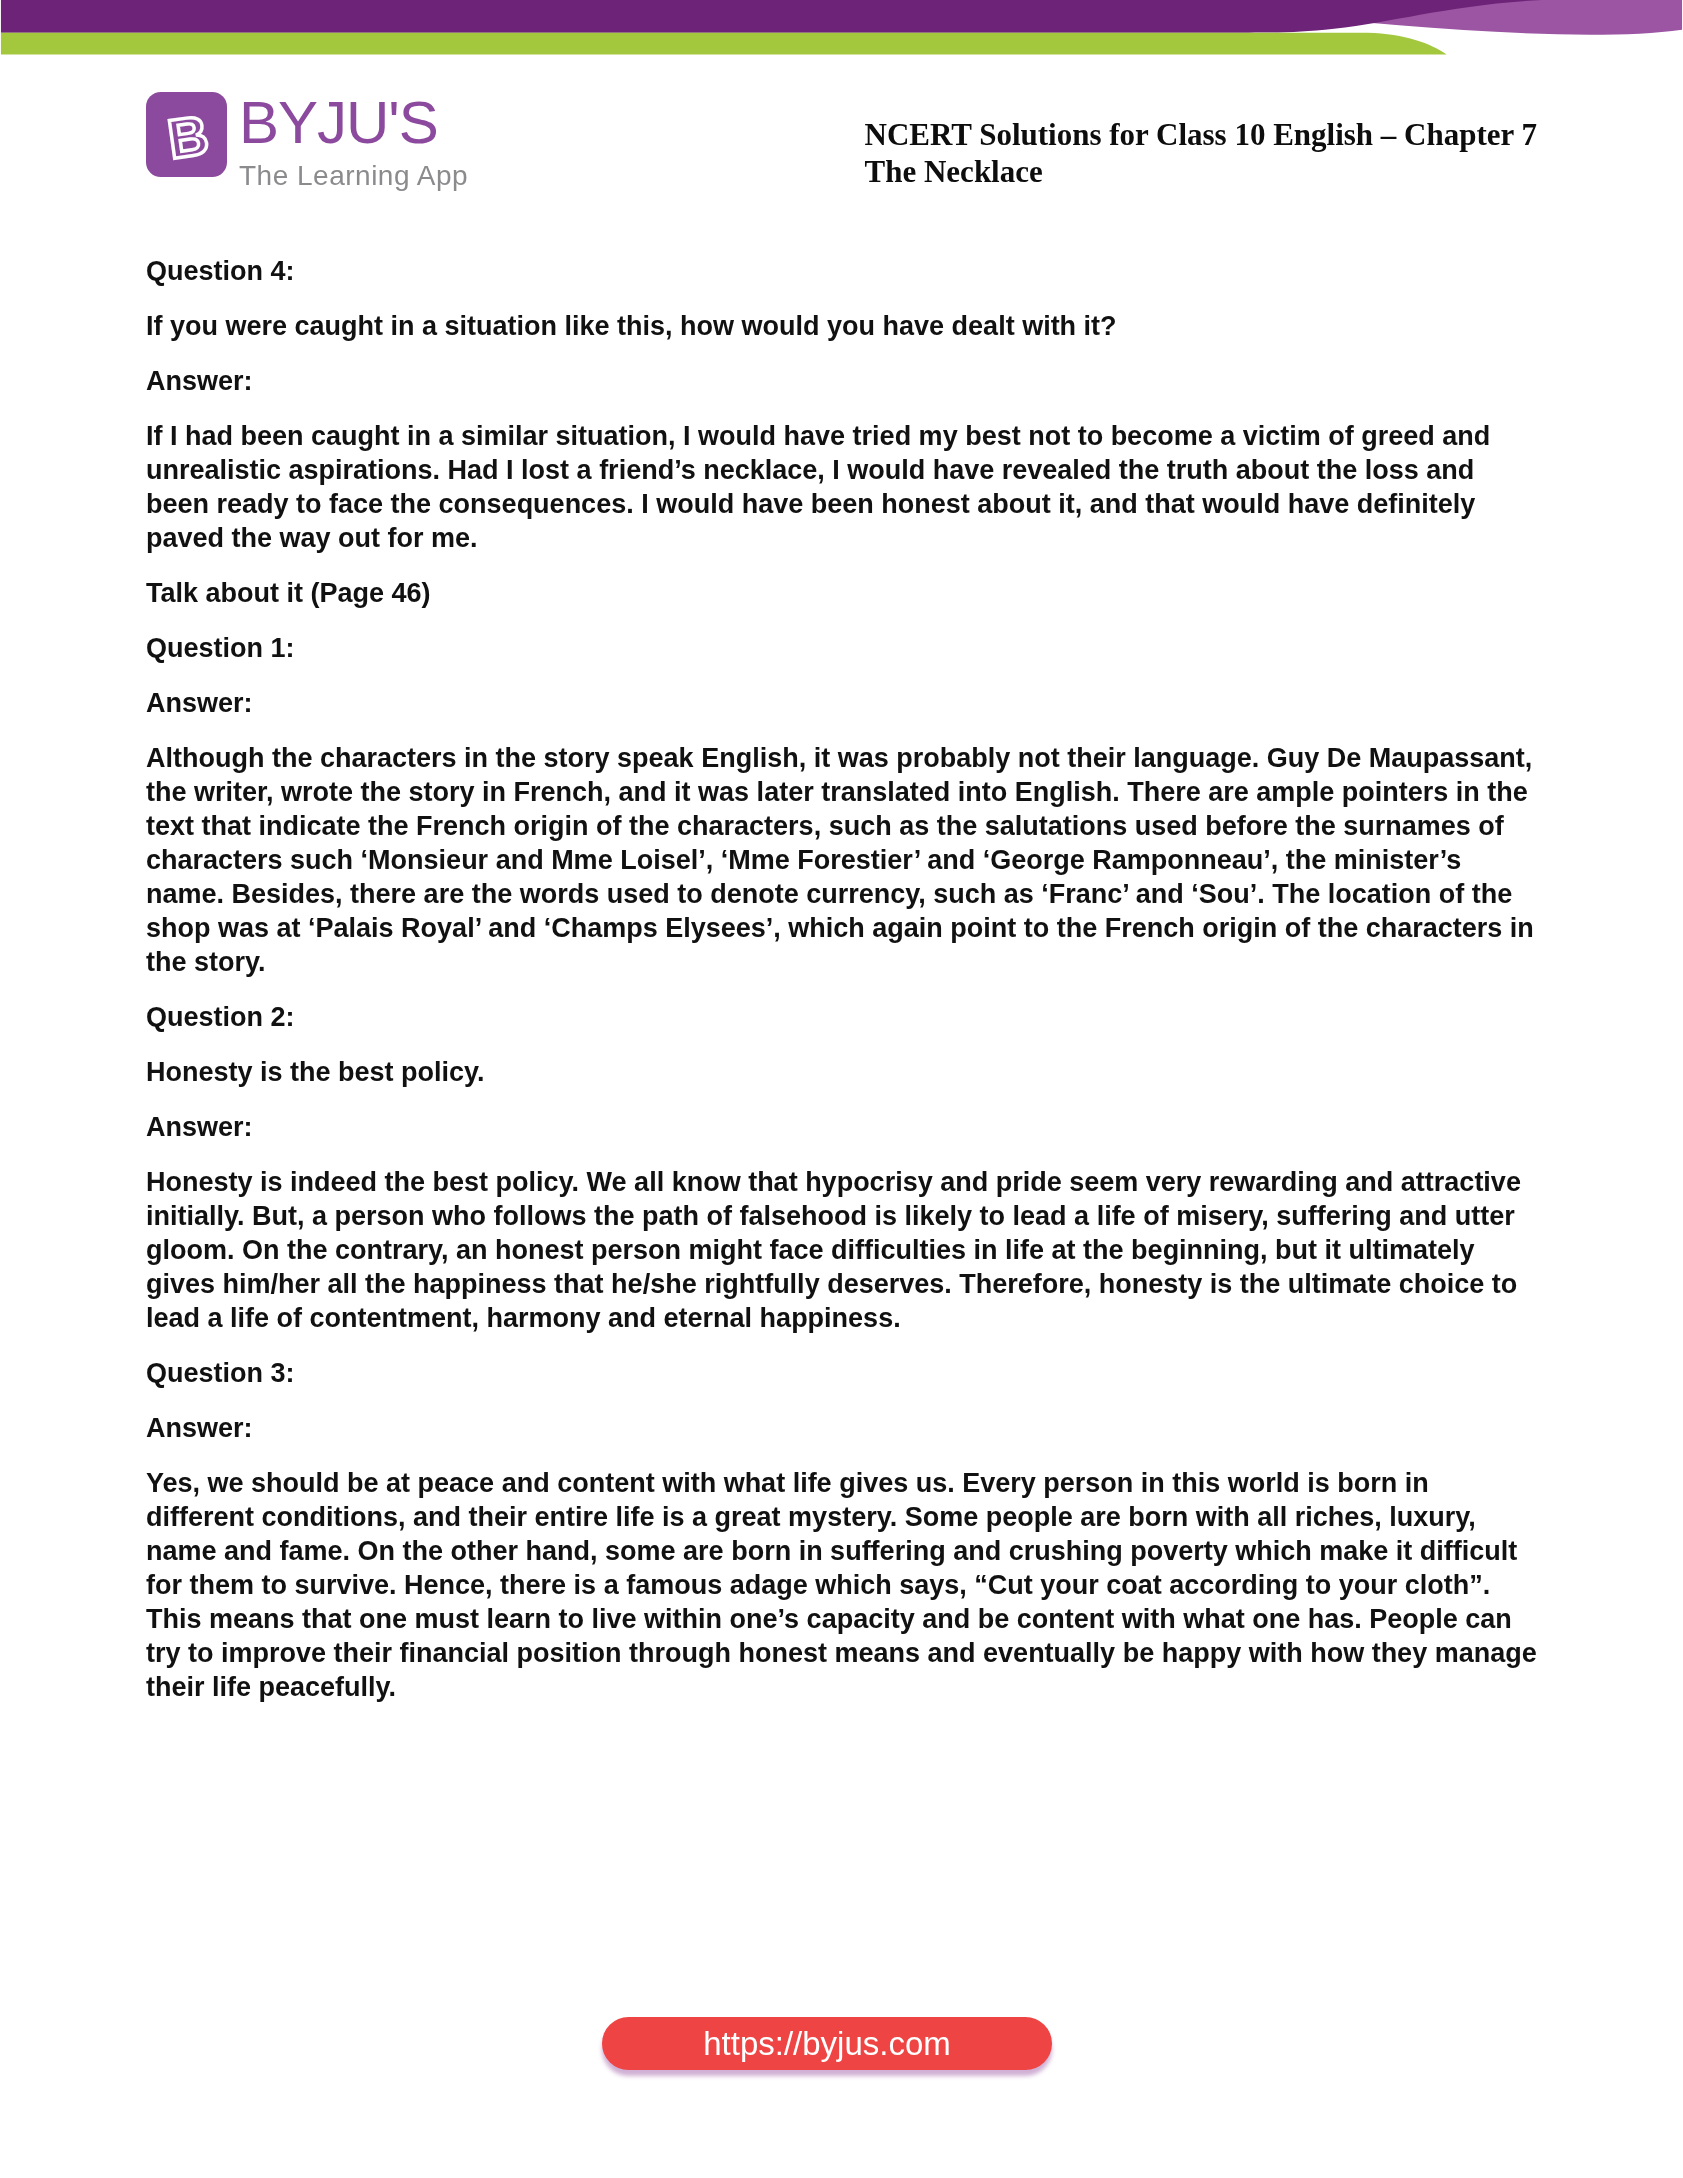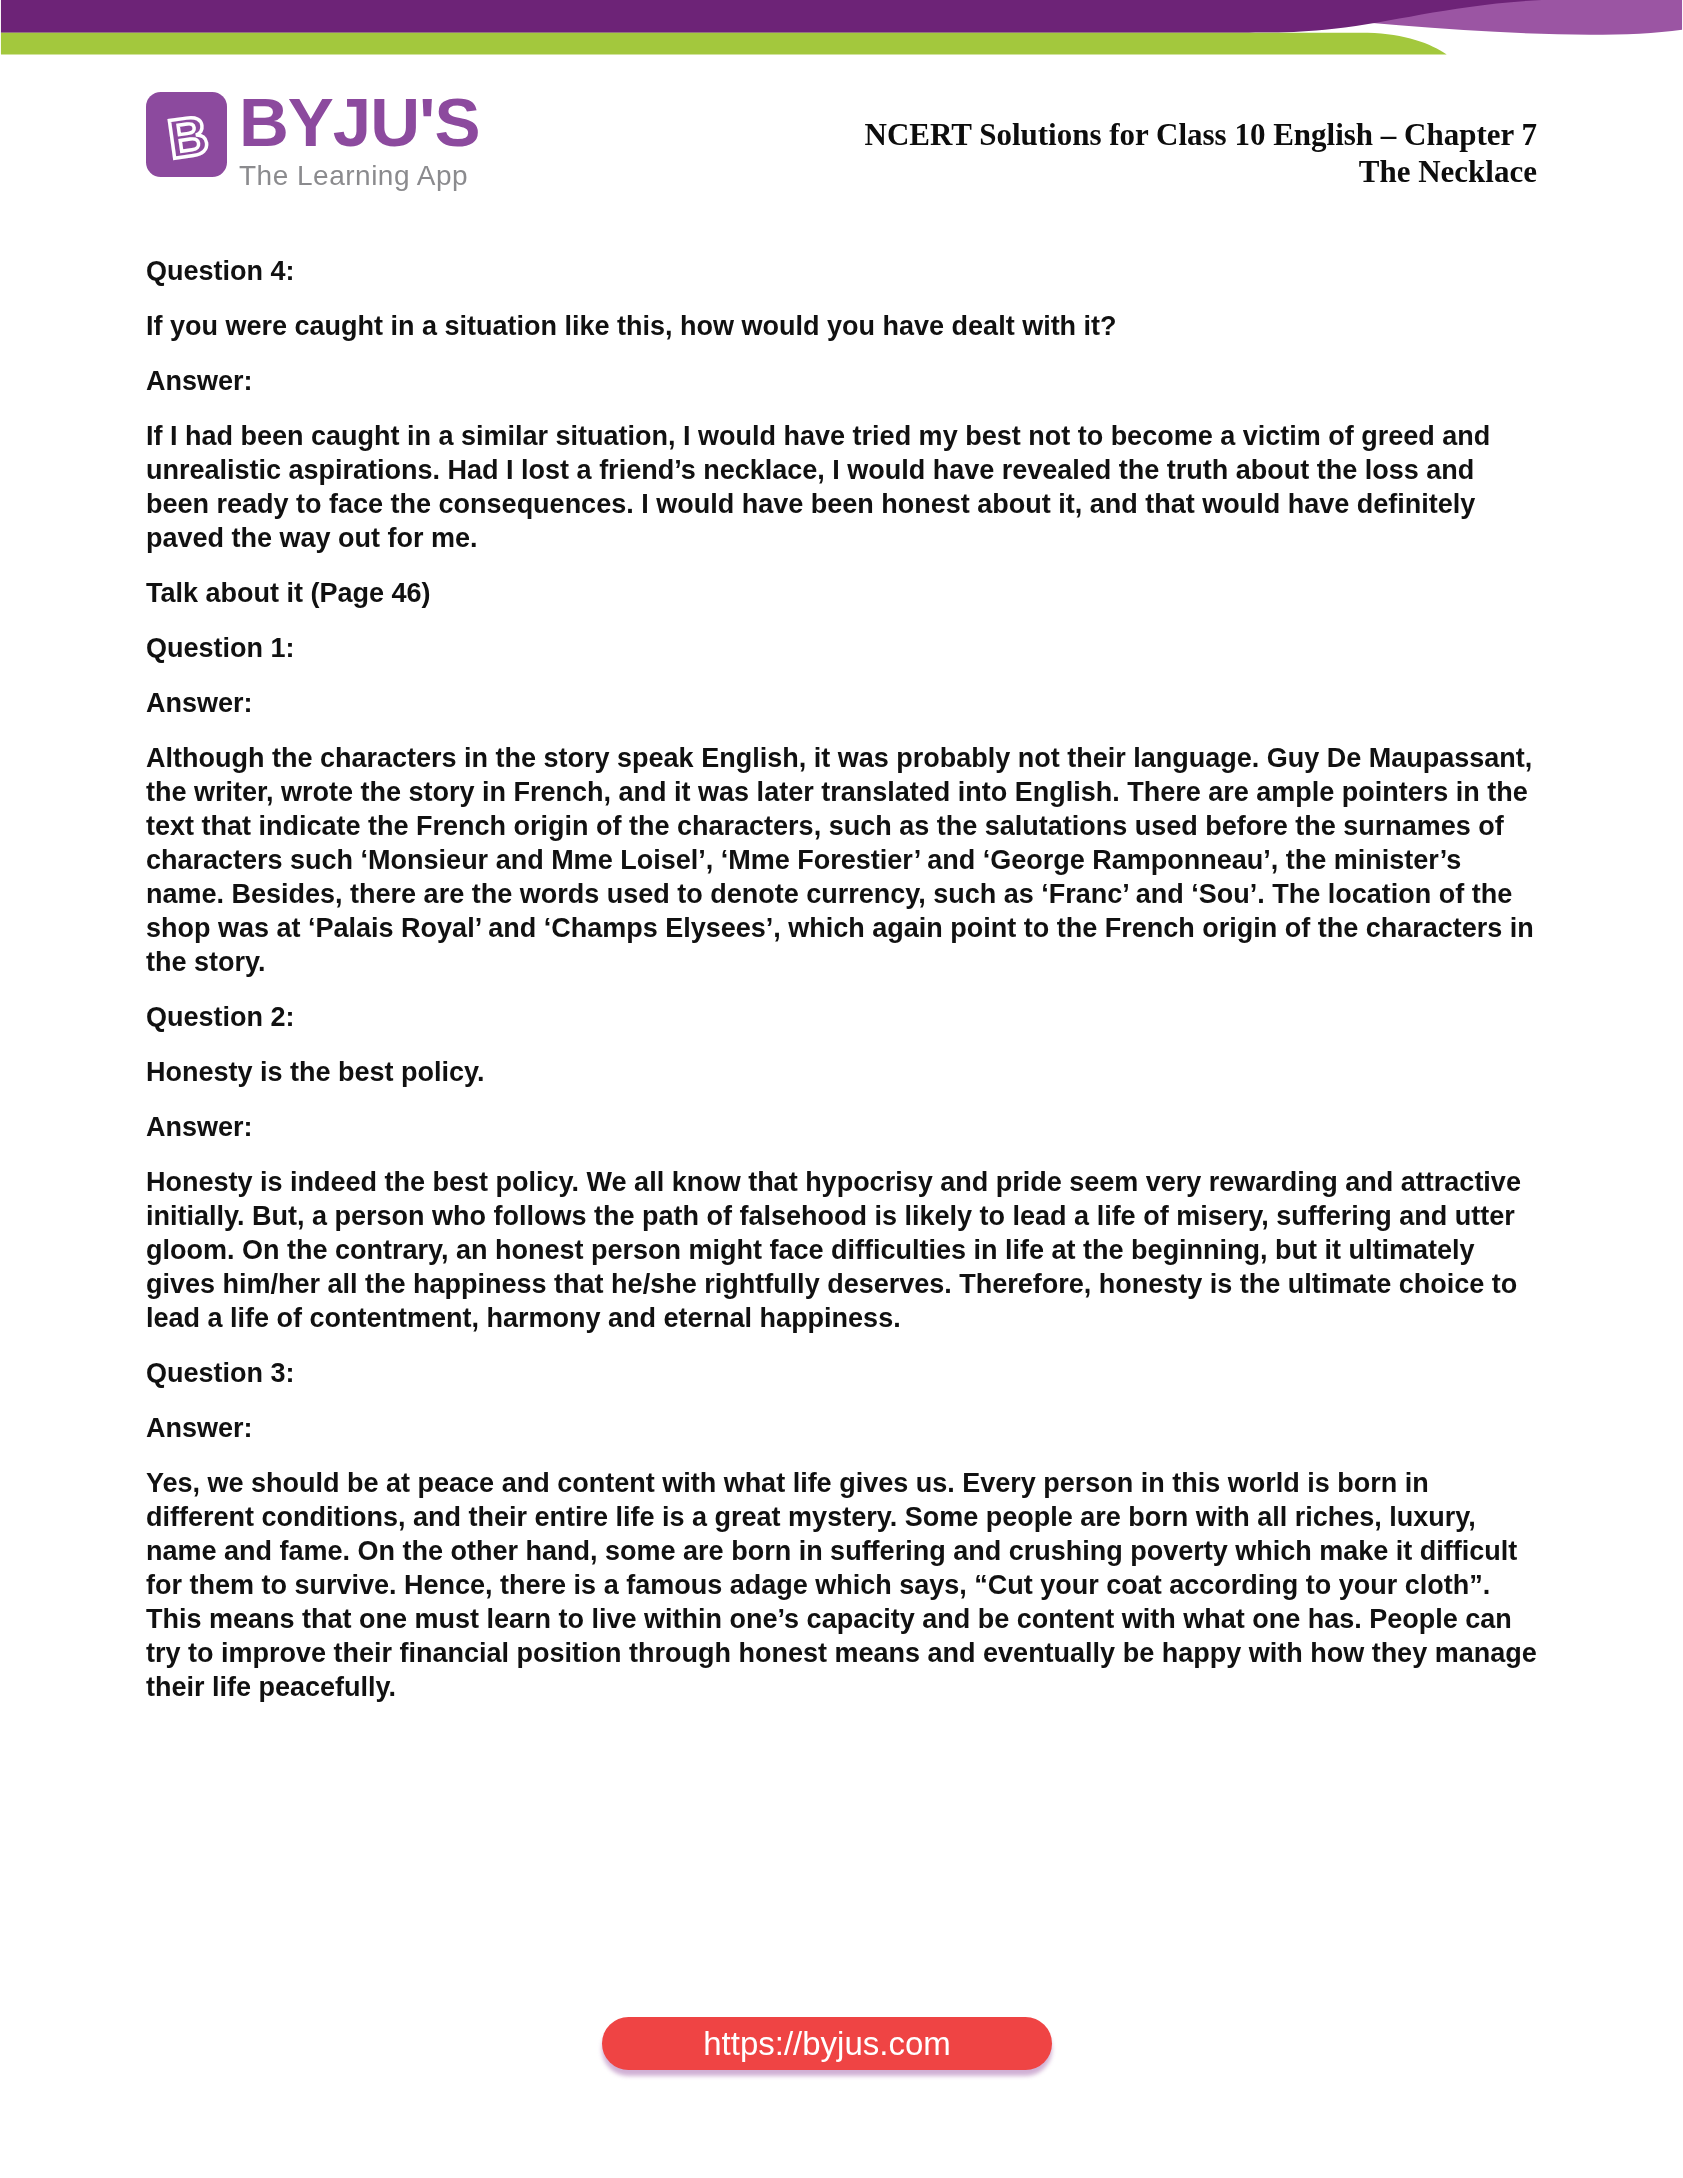--- a/index.html
+++ b/index.html
@@ -26,36 +26,35 @@
     left:146px;
     right:146px;
     display:flex;
     justify-content:space-between;
     align-items:flex-start;
   }
   .logo{display:flex;align-items:flex-start;}
   .logo-icon{display:block;}
   .logo-text{margin-left:12px;}
   .brand{
-    font-size:69px;
-    font-weight:bold;
+    font-size:60px;
+    font-weight:normal;
     letter-spacing:-1px;
     color:#8c4a9e;
     line-height:61px;
   }
   .tagline{
     font-size:28px;
     color:#8b8b8e;
     line-height:30px;
     margin-top:8px;
     letter-spacing:0.5px;
   }
   .doc-title{
     margin-top:24px;
-    text-align:right;
     font-family:"Liberation Serif", serif;
     font-weight:bold;
     font-size:31px;
     line-height:37px;
     color:#0d0d0d;
   }
   
   .content{
     position:absolute;
     top:220px;

